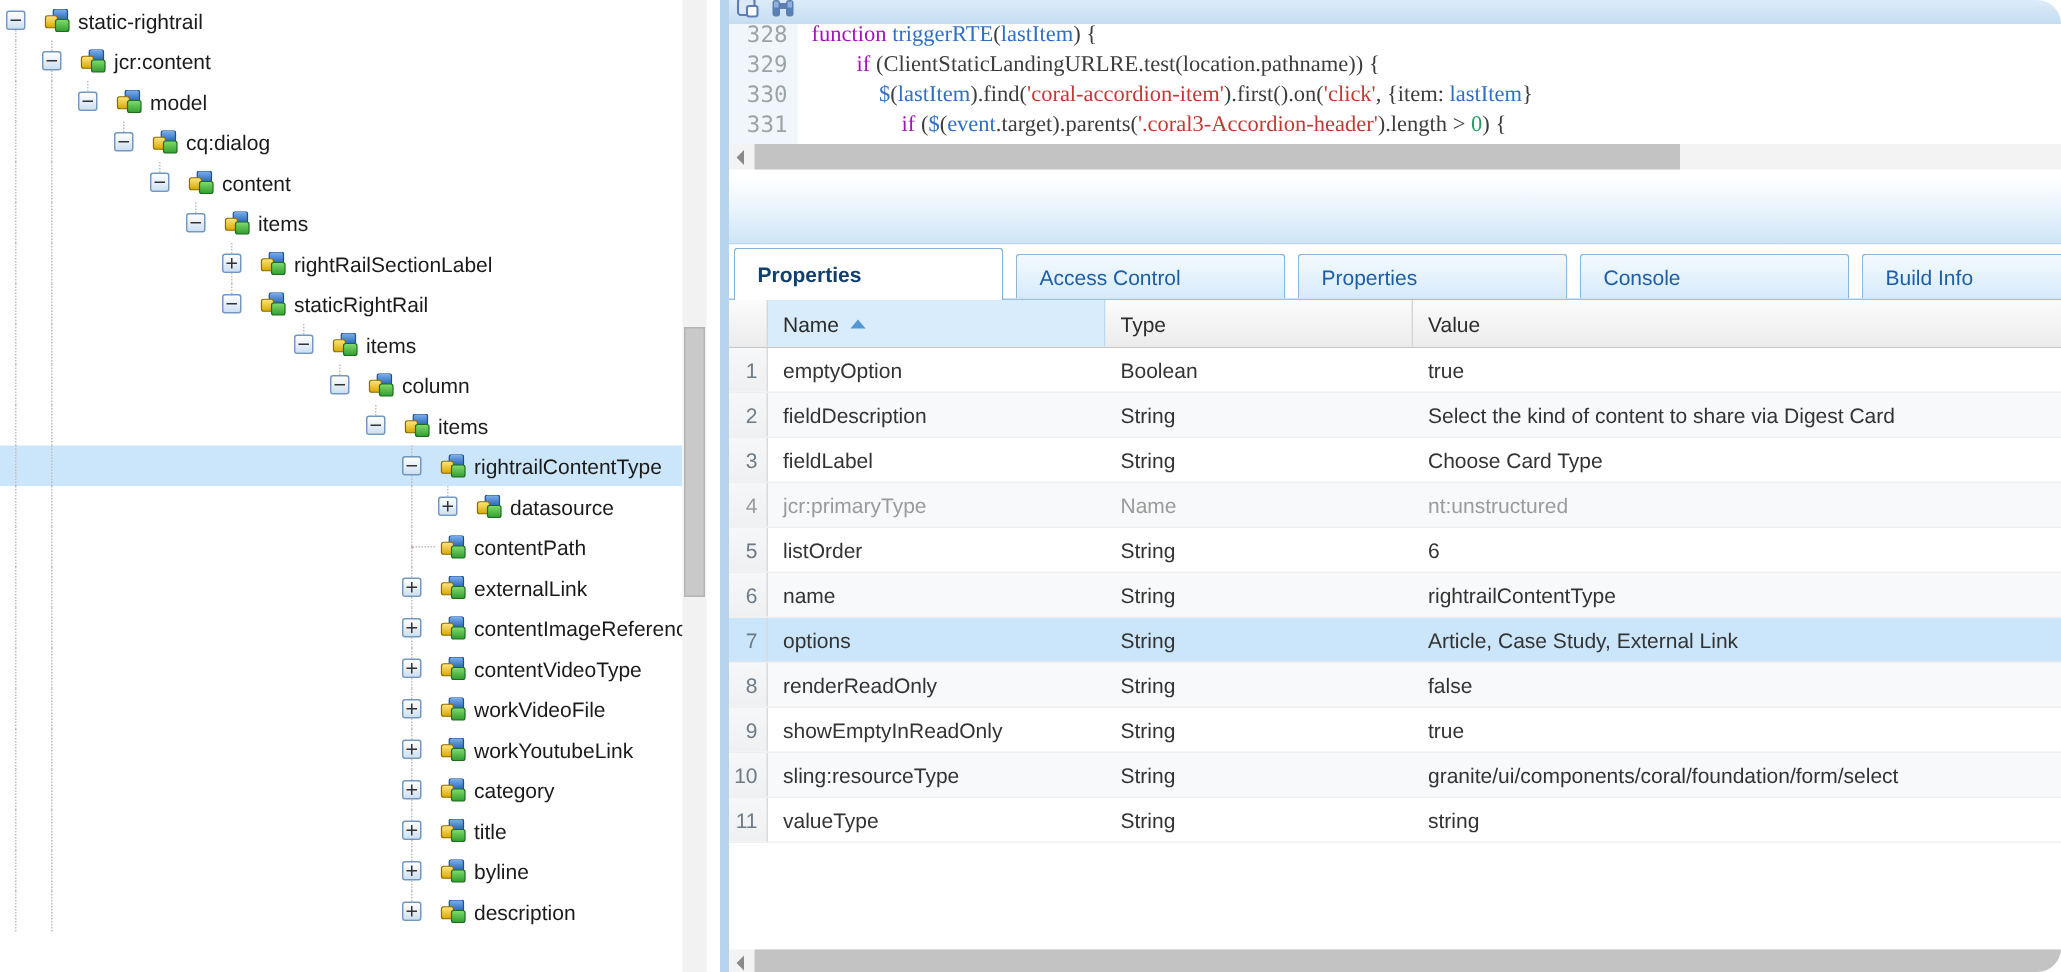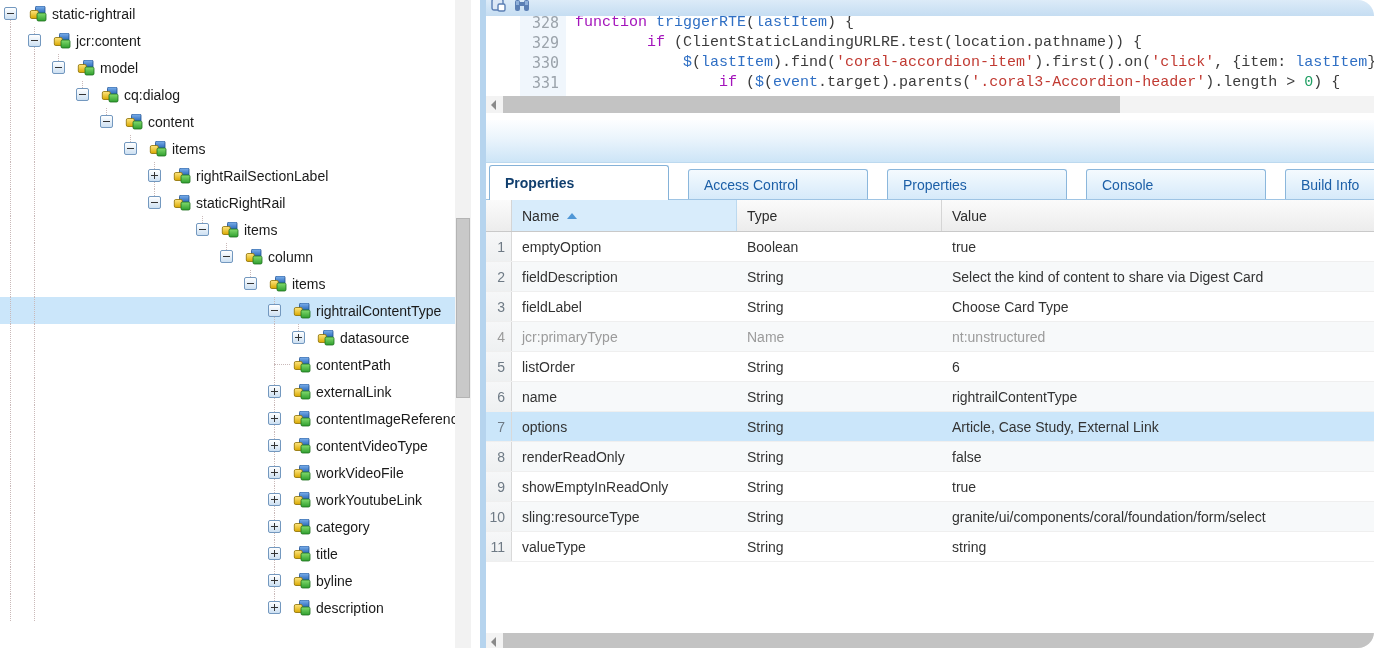--- a/index.html
+++ b/index.html
@@ -29,43 +29,43 @@
   .vthumb{position:absolute;left:1px;top:218px;width:14px;height:180px;background:#c9c9c9;border:1px solid #b4b4b4;box-sizing:border-box;}
 
   
   .right-panel{position:absolute;left:480px;top:0;width:894px;height:648px;}
   .rp-border{position:absolute;left:0;top:0;width:6px;height:648px;background:#b6d4ee;}
   .rp-content{position:absolute;left:6px;top:0;right:0;height:648px;background:#fff;}
 
   .ed-toolbar{height:16px;background:linear-gradient(180deg,#dcebf8,#c5ddf2);display:flex;align-items:flex-start;padding-left:5px;gap:7px;overflow:hidden;}
   .tbicon{width:16px;height:14px;margin-top:-2px;}
 
-  .code-area{height:80px;display:flex;overflow:hidden;background:#fff;margin-left:34px;}
+  .code-area{height:80px;display:flex;overflow:hidden;background:#fff;}
   .gutter{width:46px;flex:0 0 46px;background:#f0f6fc;text-align:right;padding-right:7px;box-sizing:border-box;margin-top:-3px;}
   .gln{height:20px;line-height:20px;font-family:"DejaVu Sans Mono",monospace;font-size:15px;color:var(--gut);}
   .code{flex:1;margin:0 0 0 0;padding:0 0 0 9px;overflow:hidden;margin-top:-3px;}
-  .ln{height:20px;line-height:20px;font-family:Liberation Mono, monospace;font-size:15px;white-space:pre;}
+  .ln{height:20px;line-height:20px;font-family:Liberation Serif, serif;font-size:15px;white-space:pre;}
   .tk-kw{color:var(--kw);} .tk-id{color:var(--id);} .tk-str{color:var(--str);}
   .tk-num{color:var(--num);} .tk-pl{color:var(--pl);}
 
   .hscroll{position:relative;height:17px;background:#f3f3f3;}
   .harrow{position:absolute;left:0;top:0;width:17px;height:17px;}
   .harrow::before{content:'';position:absolute;left:5px;top:4px;border:5px solid transparent;border-right-color:#8a8a8a;border-left:none;}
   .hthumb{position:absolute;top:0;height:17px;background:#c3c3c3;}
   .hscroll.top .hthumb{left:17px;width:617px;}
   .hscroll.bottom{position:absolute;bottom:0;left:0;right:0;height:15px;}
   .hscroll.bottom .hthumb{left:17px;right:0;height:15px;}
 
   .statusbar{height:28px;line-height:28px;background:linear-gradient(180deg,#e9f4fc,#cfe6f7);
              border-top:1px solid #e4f1fa;font-size:14px;color:#111;padding-left:10px;}
   .gap{height:7px;background:#fff;}
   .band{height:42px;background:linear-gradient(180deg,#fdfeff 0%,#eaf4fc 45%,#cde5f7 100%);border-bottom:1px solid #bcd9ef;}
 
   .tabbar{height:37px;display:flex;align-items:flex-end;padding-left:3px;background:#fff;border-bottom:1px solid #9ec4e4;box-sizing:border-box;}
-  .tab{box-sizing:border-box;width:180px;height:30px;margin-right:19px;flex:0 0 180px;
+  .tab{box-sizing:border-box;width:180px;height:30px;margin-right:8px;flex:0 0 180px;
        border:1px solid #8bb7dc;border-bottom:none;border-radius:3px 3px 0 0;
        background:linear-gradient(180deg,#f4fafe,#d6eafa);color:var(--tabtext);
        display:flex;align-items:center;padding-left:15px;font-size:14px;}
   .tab.active{background:#fff;font-weight:bold;color:var(--tabactive);height:35px;margin-bottom:-1px;border-color:#85b2d8;}
 
   .thead{height:32px;display:flex;border-bottom:1px solid #c9c9c9;box-sizing:border-box;}
   .hcell{box-sizing:border-box;display:flex;align-items:center;font-size:14px;color:#2c2c2c;
          background:linear-gradient(180deg,#fbfbfb,#ececec);border-right:1px solid #d5d5d5;padding-left:10px;}
   .hcell.numcol{width:26px;flex:0 0 26px;padding-left:0;}
   .hcell.name-col{width:225px;flex:0 0 225px;background:#d8ecfb;border-right:1px solid #bcd9ef;}

